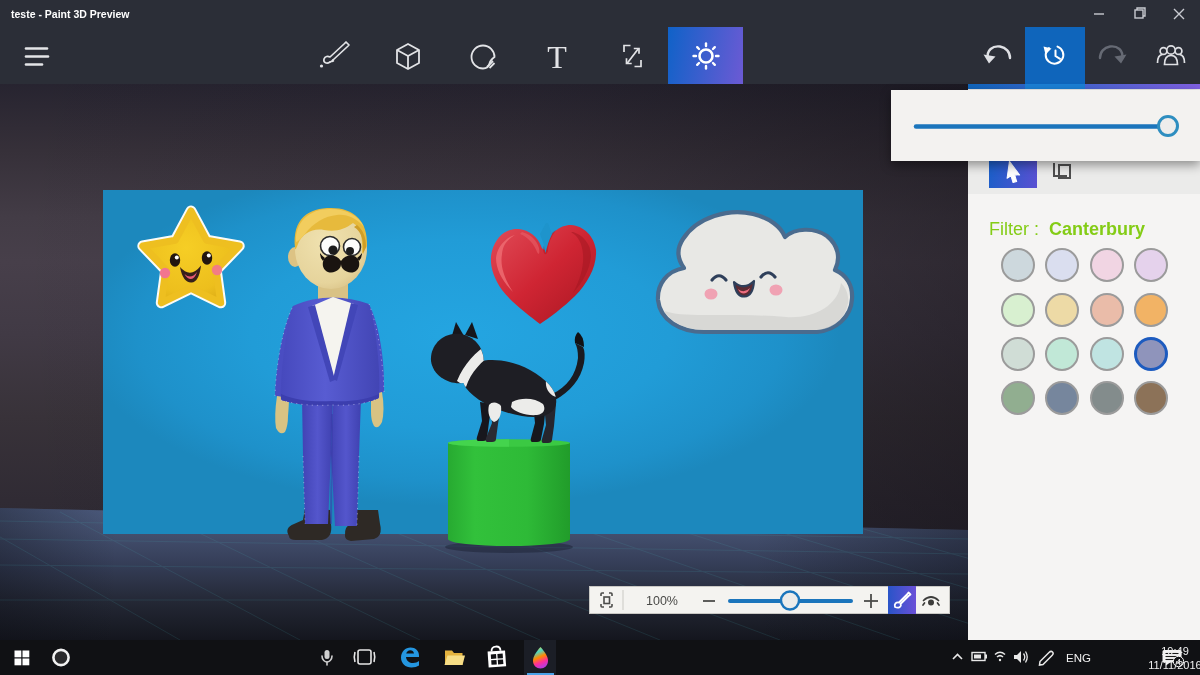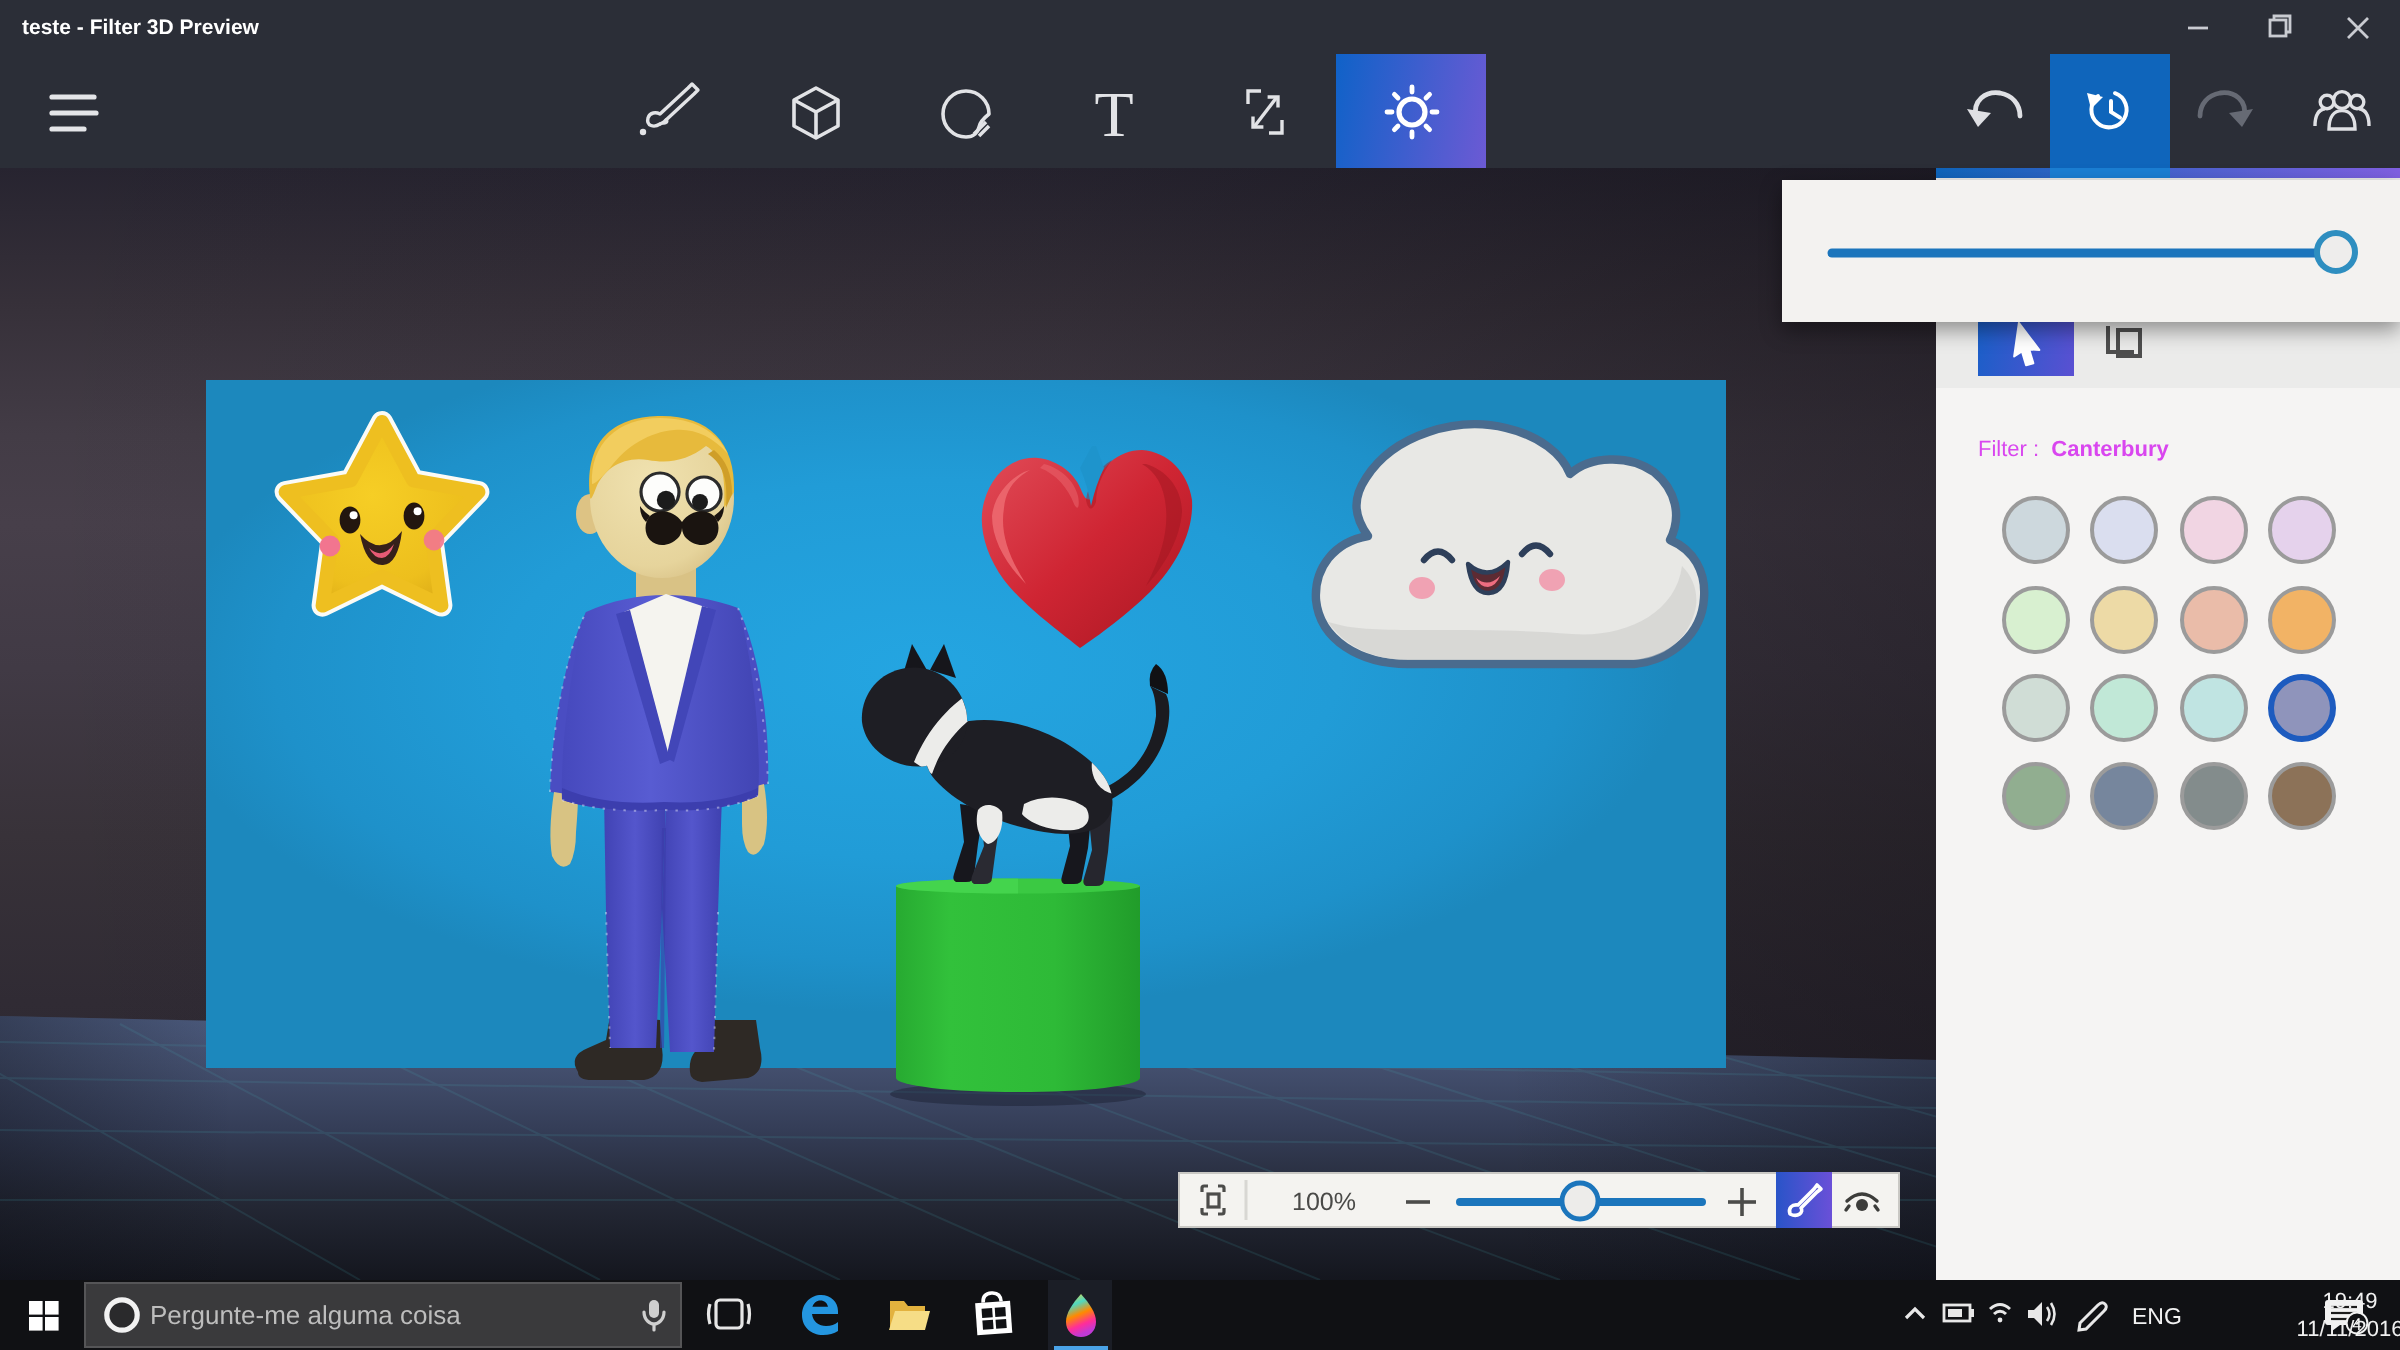--- a/index.html
+++ b/index.html
@@ -19,21 +19,21 @@
     overflow:hidden; }
 
   #zoombar { left:589px; top:586px; width:361px; height:28px; background:#f4f3f0; border:1px solid #c9c8c4; }
 
   #rpanel { left:968px; top:89px; width:232px; height:551px; background:#f5f4f3; }
   #rpanel-grad { left:968px; top:84px; width:232px; height:5px; background:linear-gradient(90deg,#0f65bb,#8060e2); }
   #histext { left:1025px; top:84px; width:60px; height:5px; background:#1b7fd4; }
   #toolrow { left:968px; top:89px; width:232px; height:105px; background:#ebebea; }
   #cursorbtn { left:989px; top:161px; width:48px; height:27px; background:linear-gradient(100deg,#1a5fc8,#5a50d2); }
   #flyout { left:891px; top:90px; width:309px; height:71px; background:#f3f2f0; box-shadow:0 4px 10px rgba(0,0,0,0.4); }
-  #filterline { left:989px; top:219px; font-size:11px; color:#d946ef; }
+  #filterline { left:989px; top:219px; font-size:18px; color:#84cc16; }
   .sw { position:absolute; width:34px; height:34px; border-radius:50%; border:2px solid #9b9b9b; }
 
   #taskbar { left:0; top:640px; width:1200px; height:35px; background:#101114; }
   #search { left:42px; top:641px; width:299px; height:33px; background:#3a3a3c; border:1px solid #555557; display:flex; align-items:center; }
   #searchtxt { color:#bdbdbd; font-size:13px; margin-left:32px; }
   #clock { left:1140px; top:644px; width:70px; color:#f0f0f0; font-size:11px; text-align:center; line-height:14px; }
 </style>
 </head>
 <body>
 <div id="app">
@@ -229,21 +229,21 @@
         <path d="M761,193 q7,-8.5 14,0" fill="none" stroke="#2e3f5a" stroke-width="3.2" stroke-linecap="round"></path>
         <ellipse cx="711" cy="210" rx="6.5" ry="5.5" fill="#f0a2b3"></ellipse>
         <ellipse cx="776" cy="206" rx="6.5" ry="5.5" fill="#f0a2b3"></ellipse>
         <path d="M734,198 Q744,207 754,197 Q753,212 744.5,212.5 Q736,213 734,198 Z" fill="#5c2b33" stroke="#2e3f5a" stroke-width="2.2" stroke-linejoin="round"></path>
         <path d="M738,205 Q744,210 750,204 Q748,209 744,209.5 Q740,209.5 738,205 Z" fill="#ee6d80"></path>
       </g>
     </svg>
   </div>
 
   <div class="abs" id="header"></div>
-  <div class="abs" id="title">teste - Filter 3D Preview</div>
+  <div class="abs" id="title">teste - Paint 3D Preview</div>
   <div class="abs" id="sunbtn"></div>
   <div class="abs" id="histbtn"></div>
   <svg class="abs" id="headericons" width="1200" height="84" viewBox="0 0 1200 84" style="left:0;top:0">
 
     <g stroke="#e4e5e8" stroke-width="2.6" stroke-linecap="round">
       <line x1="26" y1="48.5" x2="47" y2="48.5"></line>
       <line x1="26" y1="56.5" x2="48" y2="56.5"></line>
       <line x1="26" y1="64.5" x2="42" y2="64.5"></line>
     </g>
 
@@ -385,23 +385,20 @@
 
     <g stroke="#3c3c3a" stroke-width="1.7" fill="none" stroke-linecap="round">
       <path d="M334.5,14.5 Q342,7.5 349.5,14.5"></path>
       <circle cx="342" cy="16.5" r="3" fill="#3c3c3a" stroke="none"></circle>
       <line x1="335.5" y1="17" x2="334" y2="19"></line>
       <line x1="348.5" y1="17" x2="350" y2="19"></line>
     </g>
   </svg>
 
   <div class="abs" id="taskbar"></div>
-  <div class="abs" id="search">
-      <span id="searchtxt">Pergunte-me alguma coisa</span>
-    </div>
   <svg class="abs" id="taskicons" width="1200" height="35" viewBox="0 0 1200 35" style="left:0;top:640px">
     <defs>
       <linearGradient id="dropg" x1="0" y1="0" x2="0.3" y2="1">
         <stop offset="0" stop-color="#ffd633"></stop>
         <stop offset="0.3" stop-color="#4fd8c0"></stop>
         <stop offset="0.55" stop-color="#ff8a00"></stop>
         <stop offset="0.8" stop-color="#ff2d9a"></stop>
         <stop offset="1" stop-color="#c13ad6"></stop>
       </linearGradient>
     </defs>

